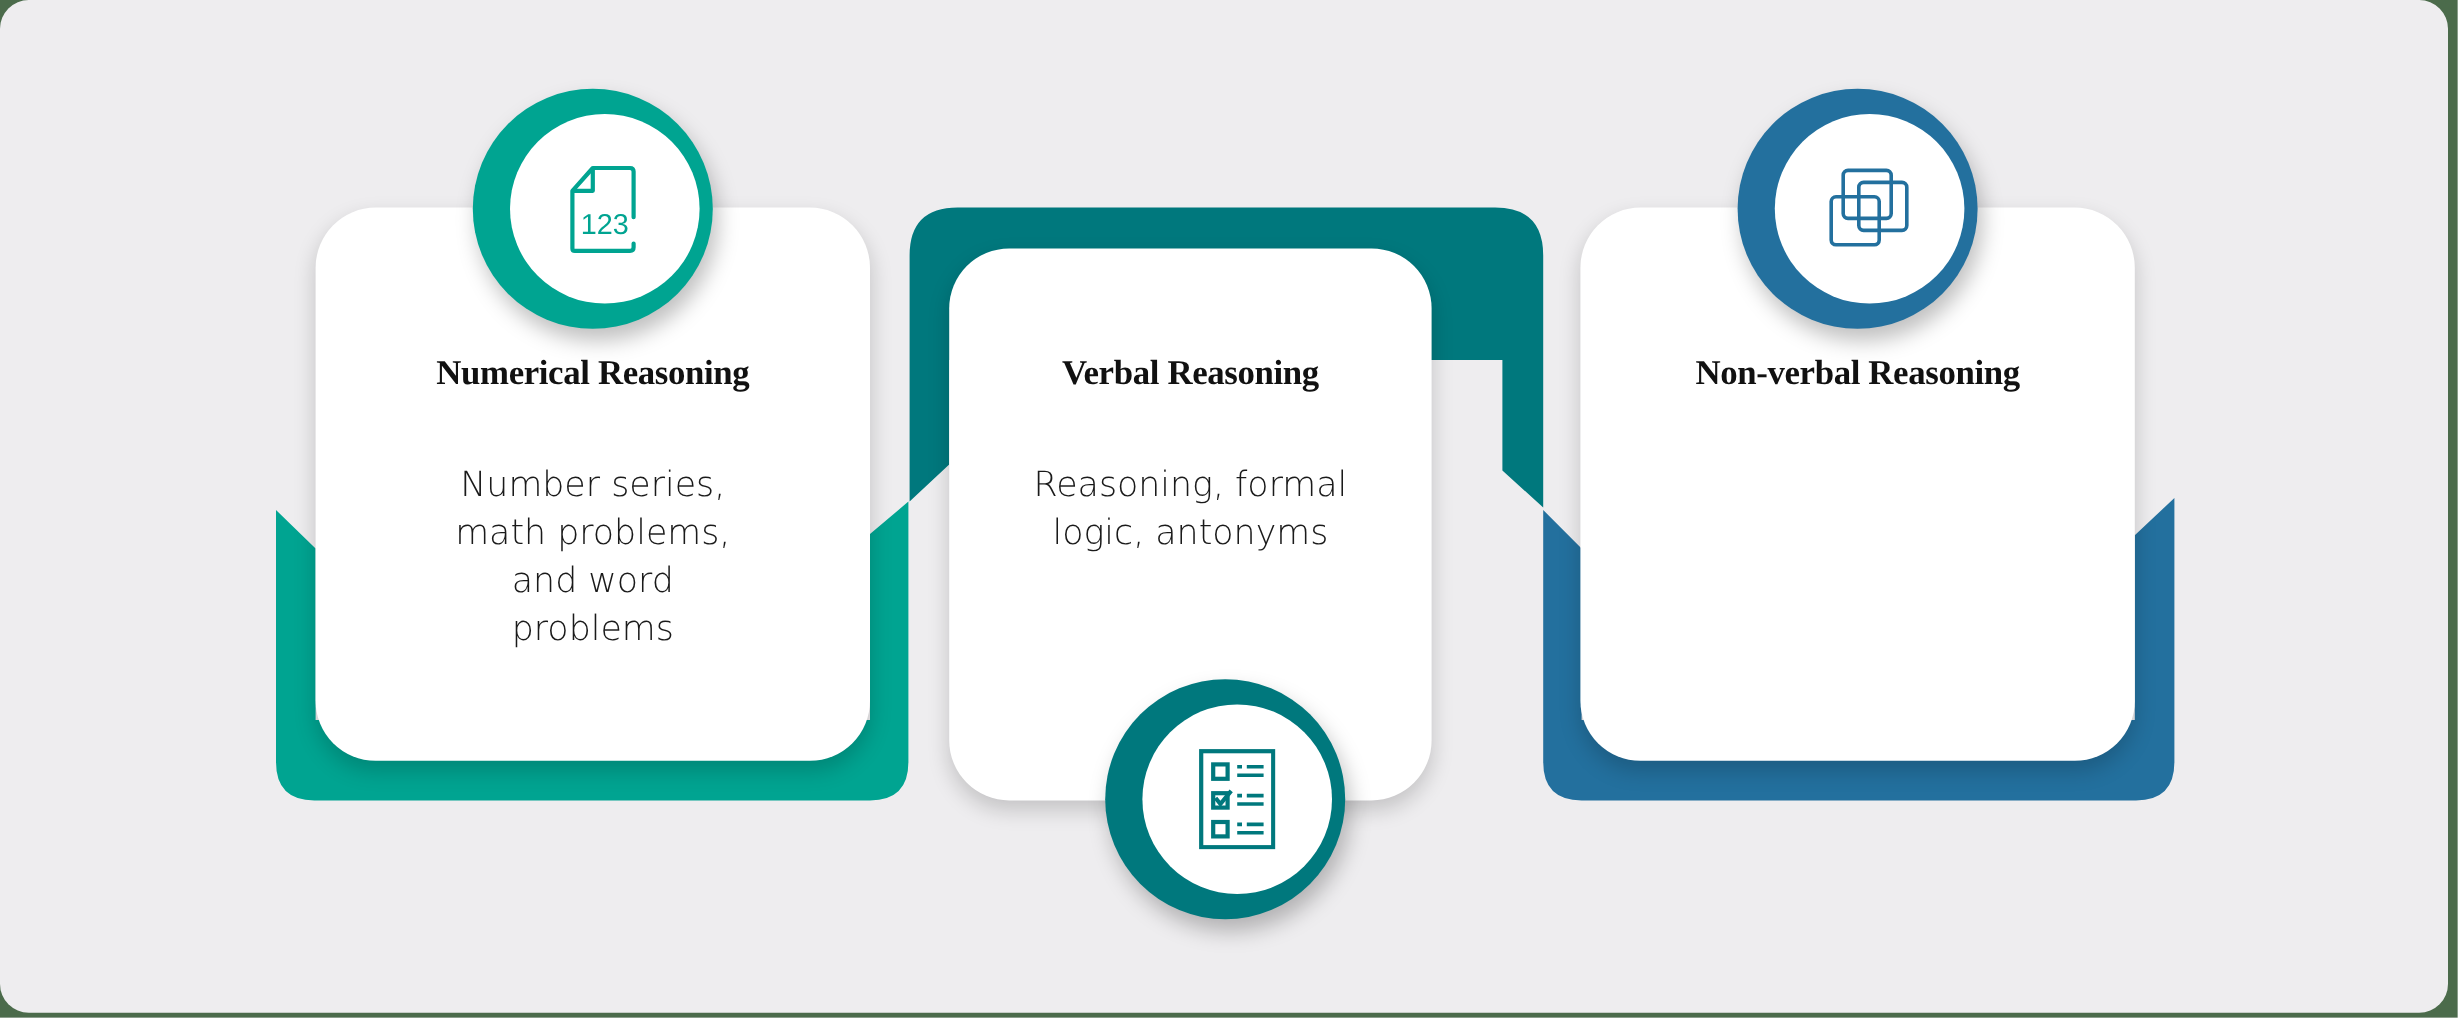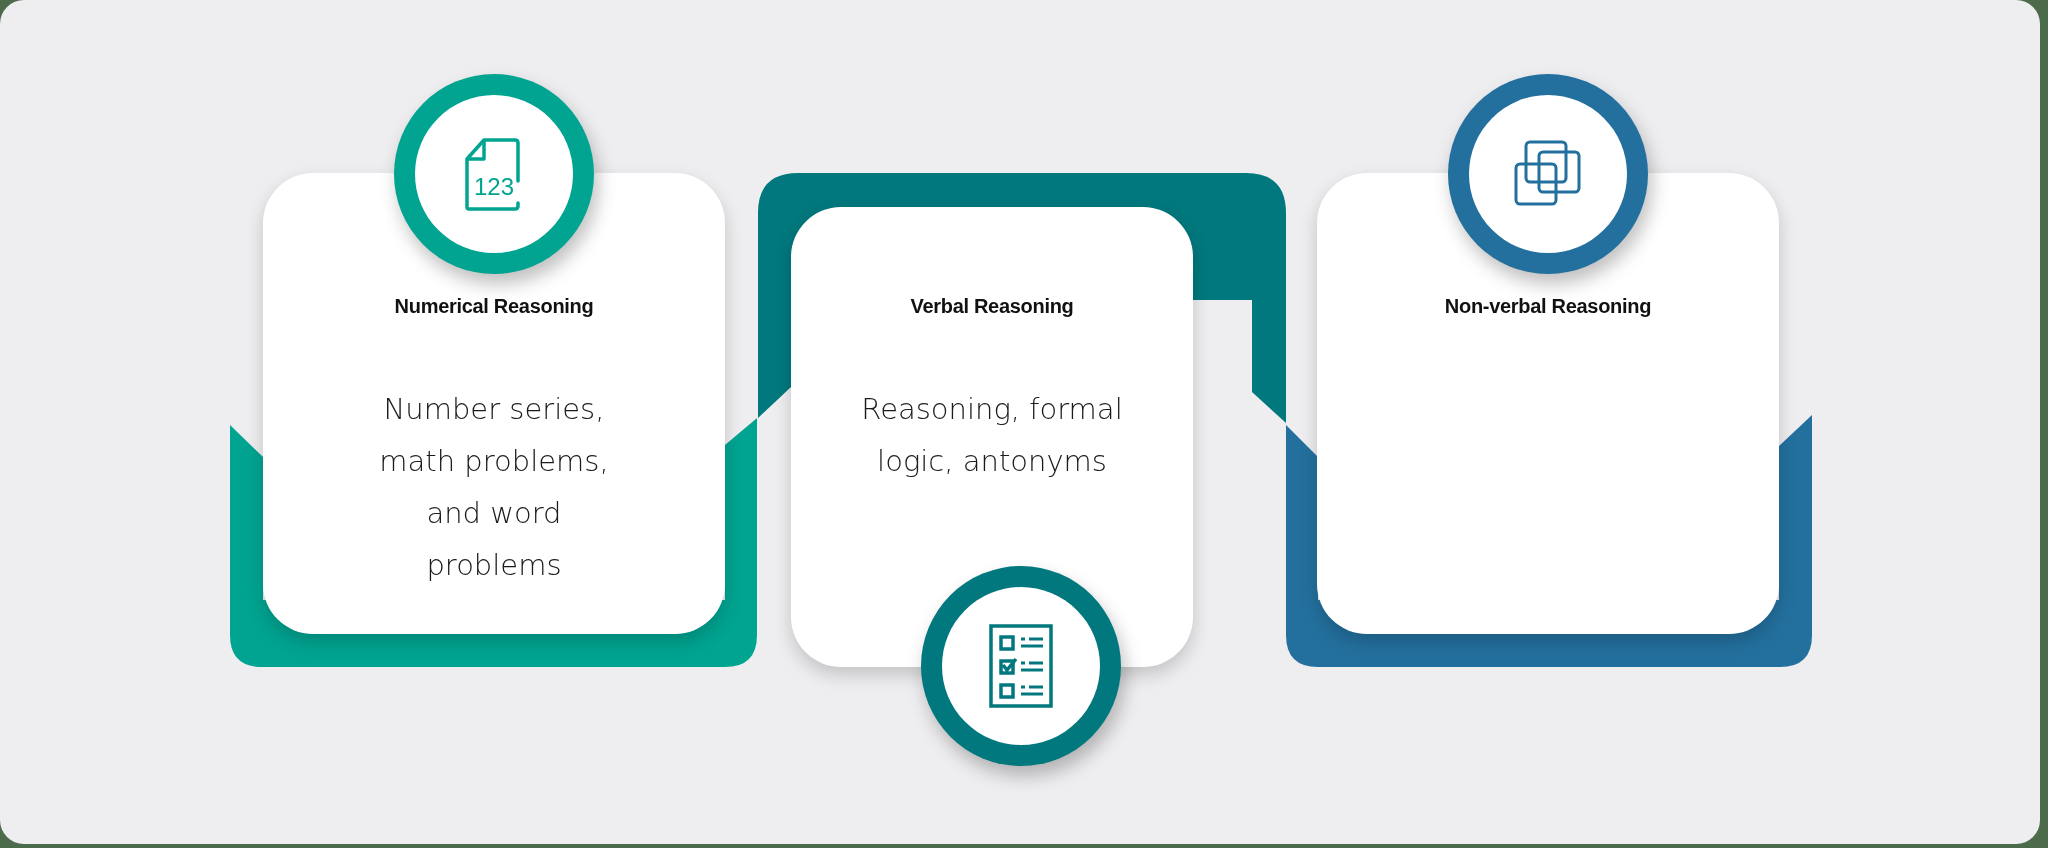--- a/index.html
+++ b/index.html
@@ -18,44 +18,44 @@
     .bg-svg { position: absolute; left: 0; top: 0; width: 2048px; height: 848px; }
     .card {
       position: absolute;
       background: #ffffff;
       border-radius: 50px;
       box-shadow: 0 8px 18px rgba(0,0,0,0.18);
     }
     .card-title {
       position: absolute; left: 0; right: 0;
       text-align: center;
-      font-family: Liberation Sans, sans-serif;
+      font-family: Liberation Serif, serif;
       font-weight: bold;
-      font-size: 20px;
+      font-size: 29px;
       color: #111111;
       letter-spacing: -0.3px;
     }
     .card-desc {
       position: absolute; left: 40px; right: 40px;
       text-align: center;
       font-family: "DejaVu Sans", "Liberation Sans", sans-serif;
       font-weight: 300;
       font-size: 29px;
-      line-height: 52px;
+      line-height: 40px;
       color: #1a1a1a;
       white-space: pre-line;
     }
     .badge {
       position: absolute;
       width: 200px; height: 200px;
       border-radius: 50%;
       box-shadow: 4px 10px 18px rgba(0,0,0,0.25);
     }
     .badge-inner {
-      position: absolute; left: 21px; top: 21px;
+      position: absolute; left: 31px; top: 21px;
       width: 158px; height: 158px;
       border-radius: 50%;
       background: #ffffff;
       display: flex; align-items: center; justify-content: center; text-align: right;
     }
   </style>
 </head>
 <body>
 
 <div class="frame"></div>

